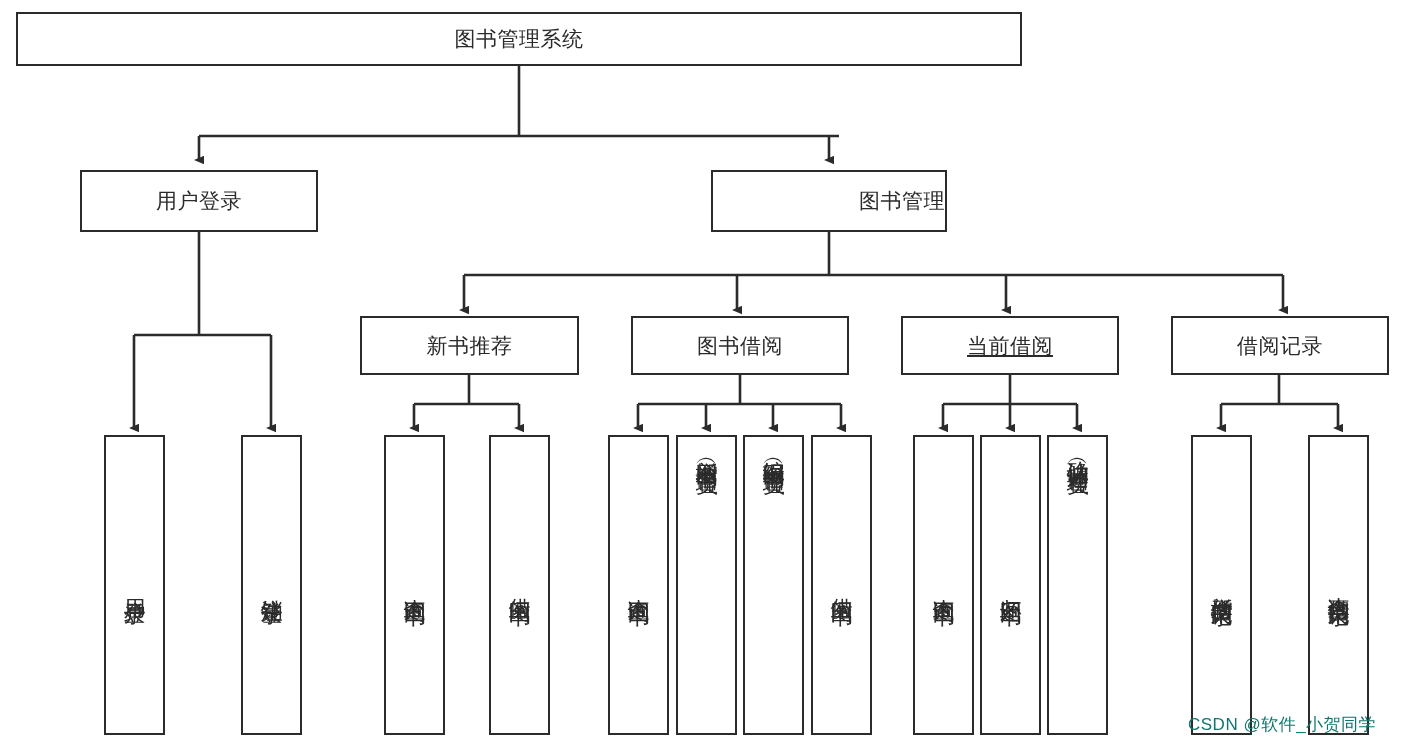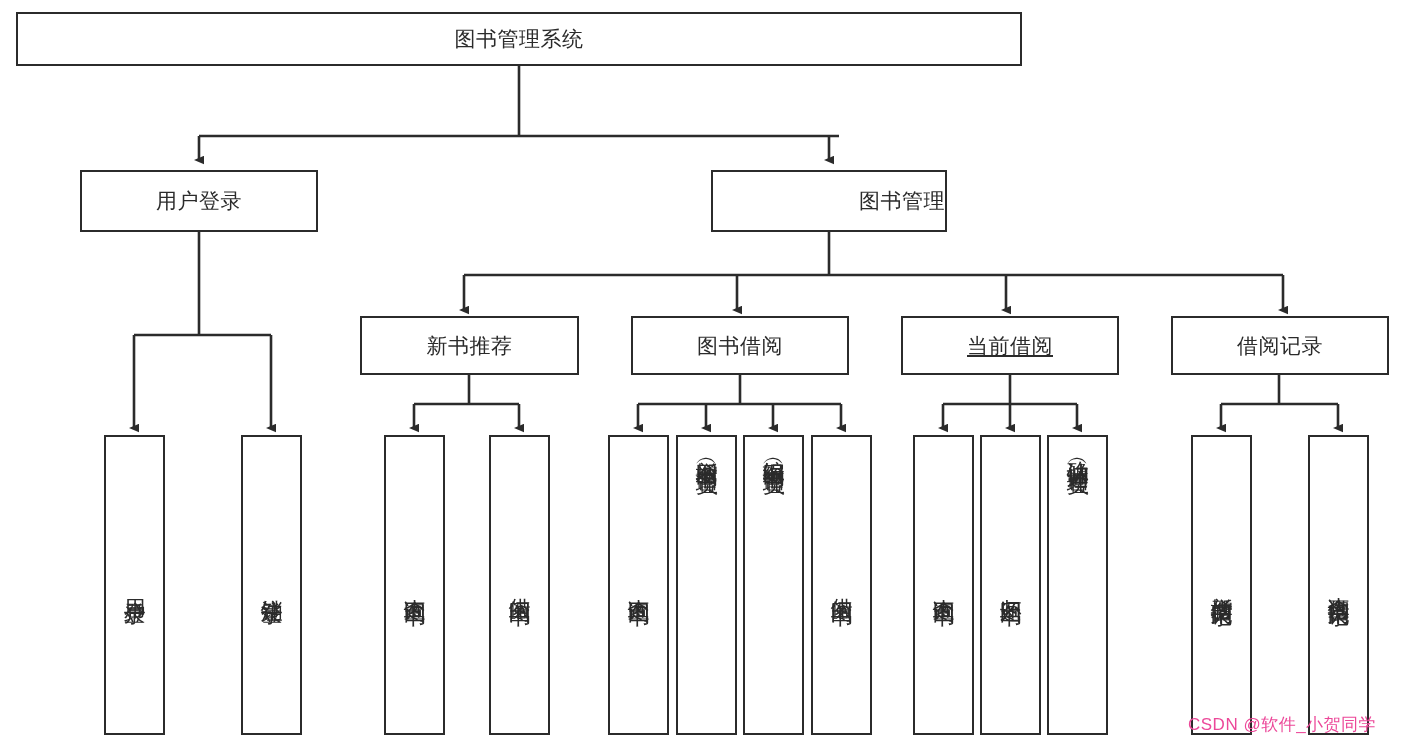--- a/index.html
+++ b/index.html
@@ -58,21 +58,21 @@
   }
   .node.v-node.centered {
     align-items: center;
     padding-top: 0;
   }
   .watermark {
     position: absolute;
     left: 1188px;
     top: 713px;
     font-size: 17px;
-    color: #ec4899;
+    color: #0f766e;
     white-space: nowrap;
     letter-spacing: 0.5px;
   }
 </style>
 </head>
 <body>
 
 <div id="diagram-root">
 
   <svg class="connectors" viewBox="0 0 1405 747" xmlns="http://www.w3.org/2000/svg">

